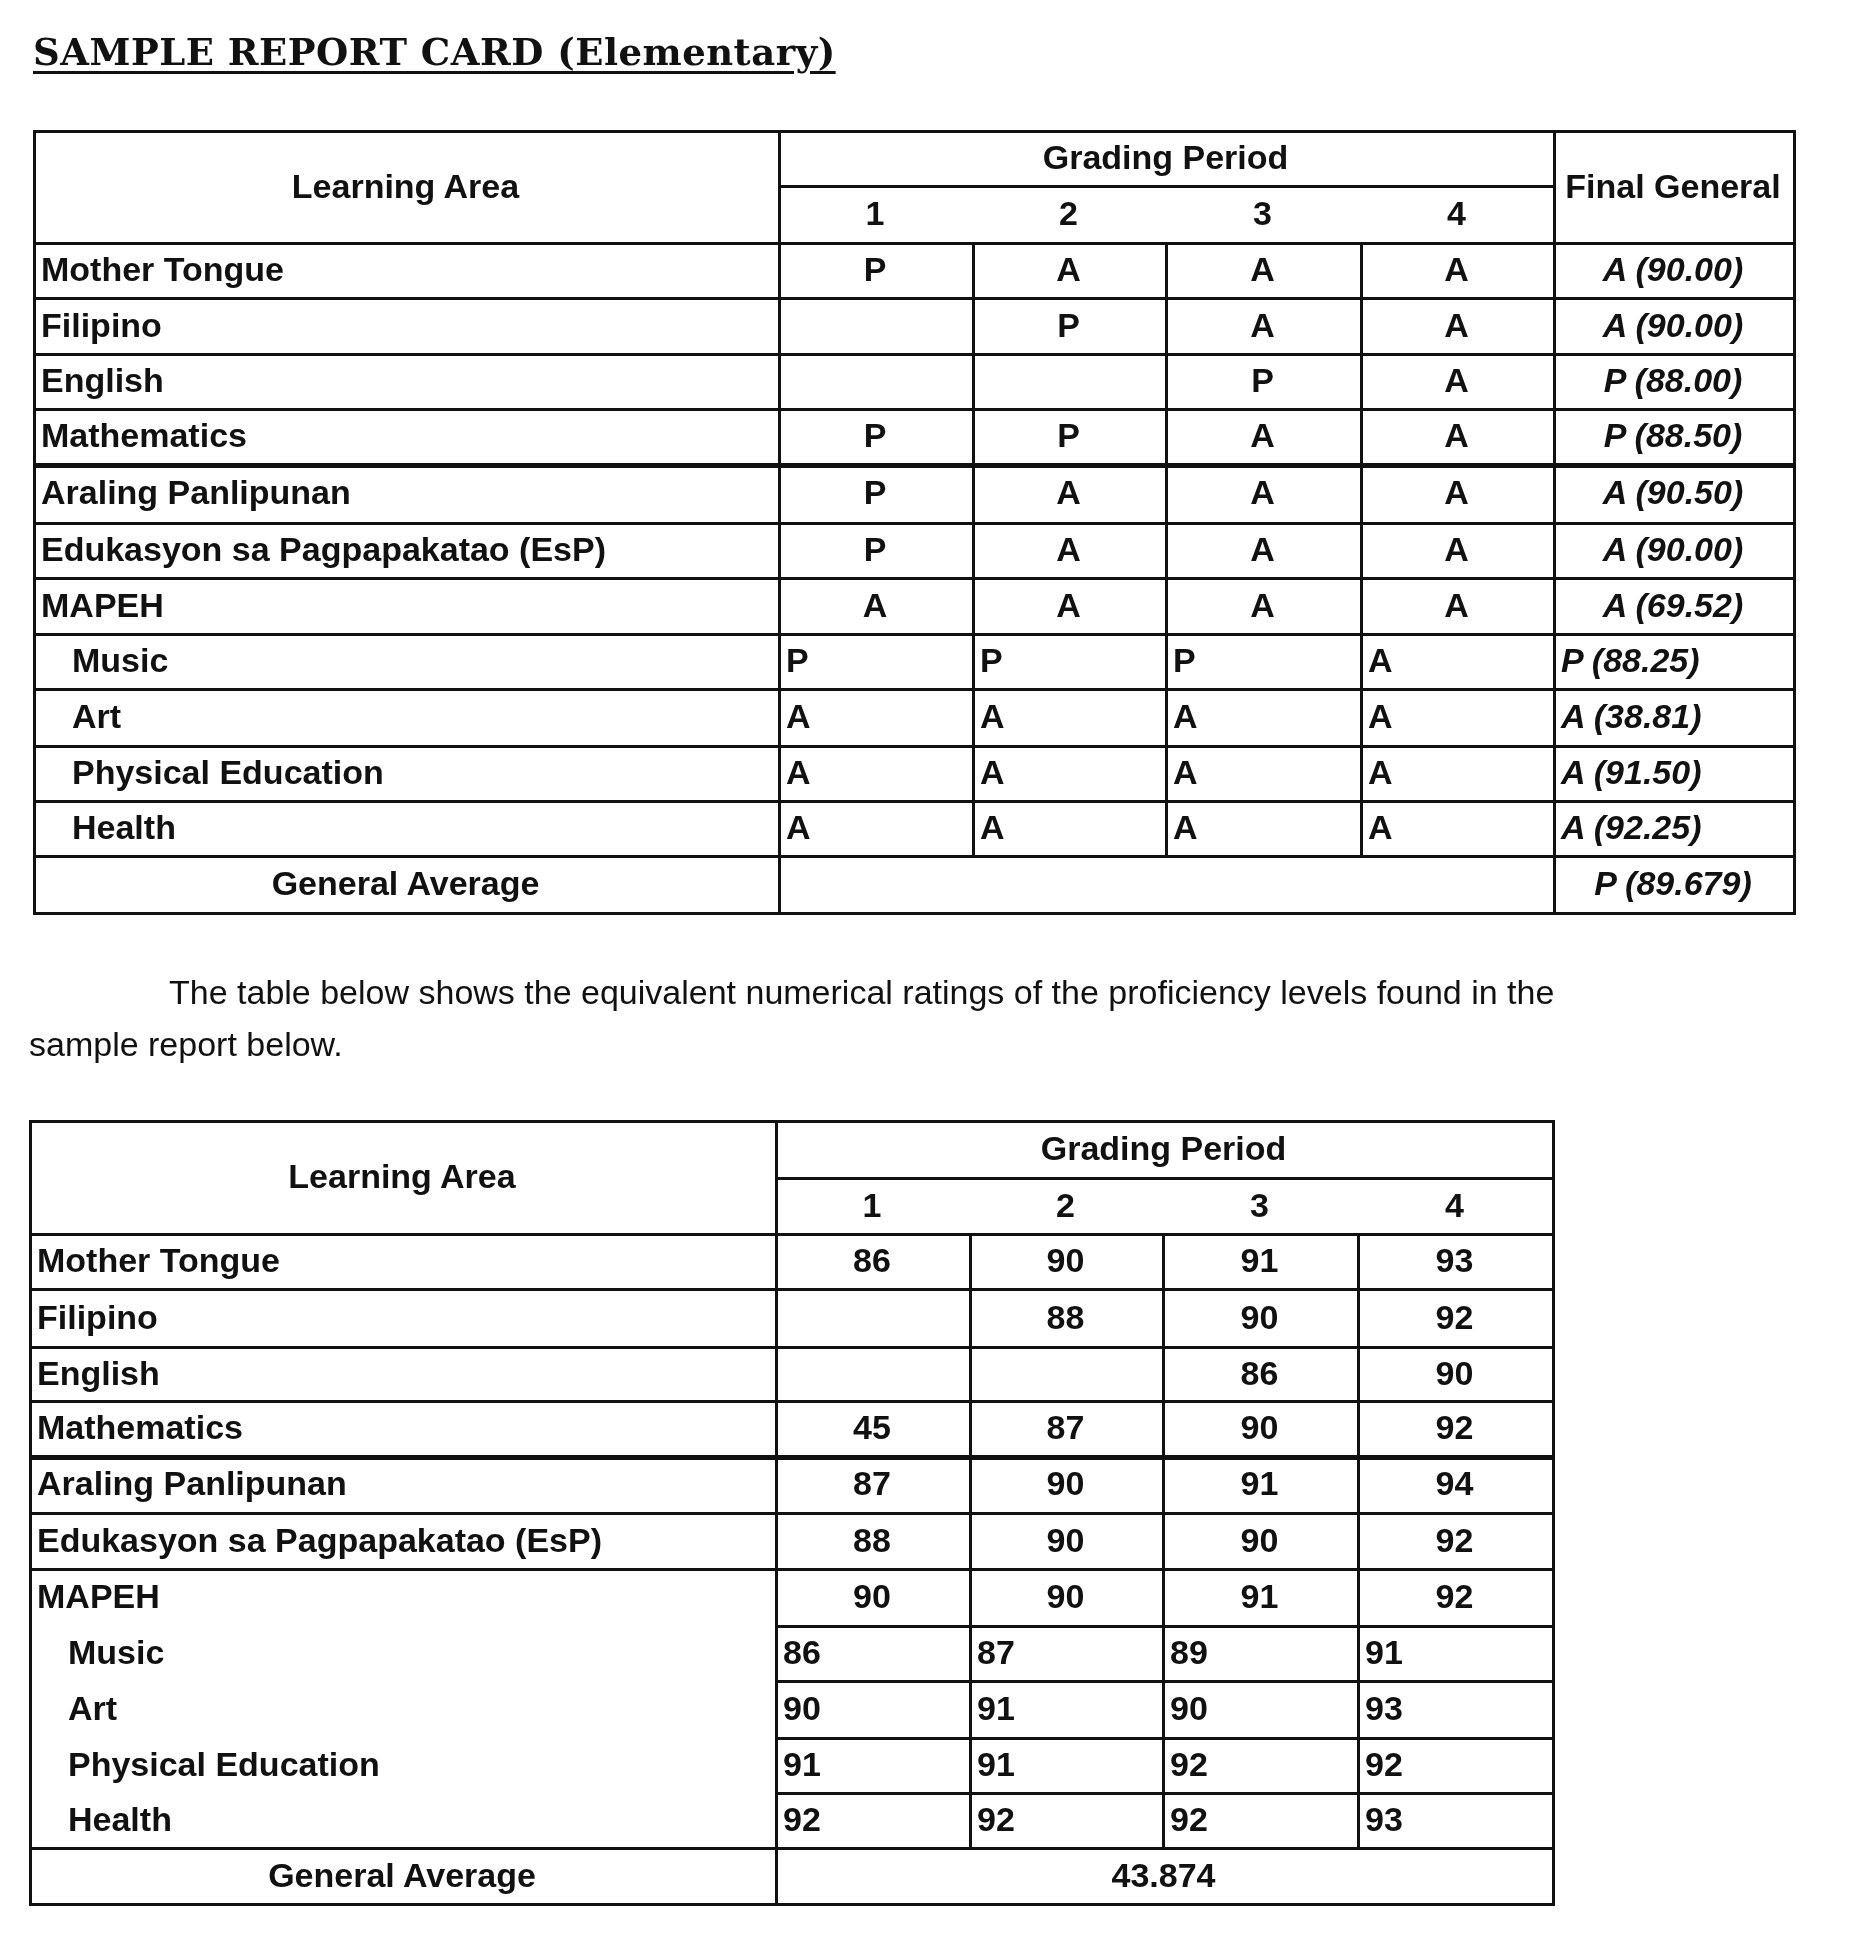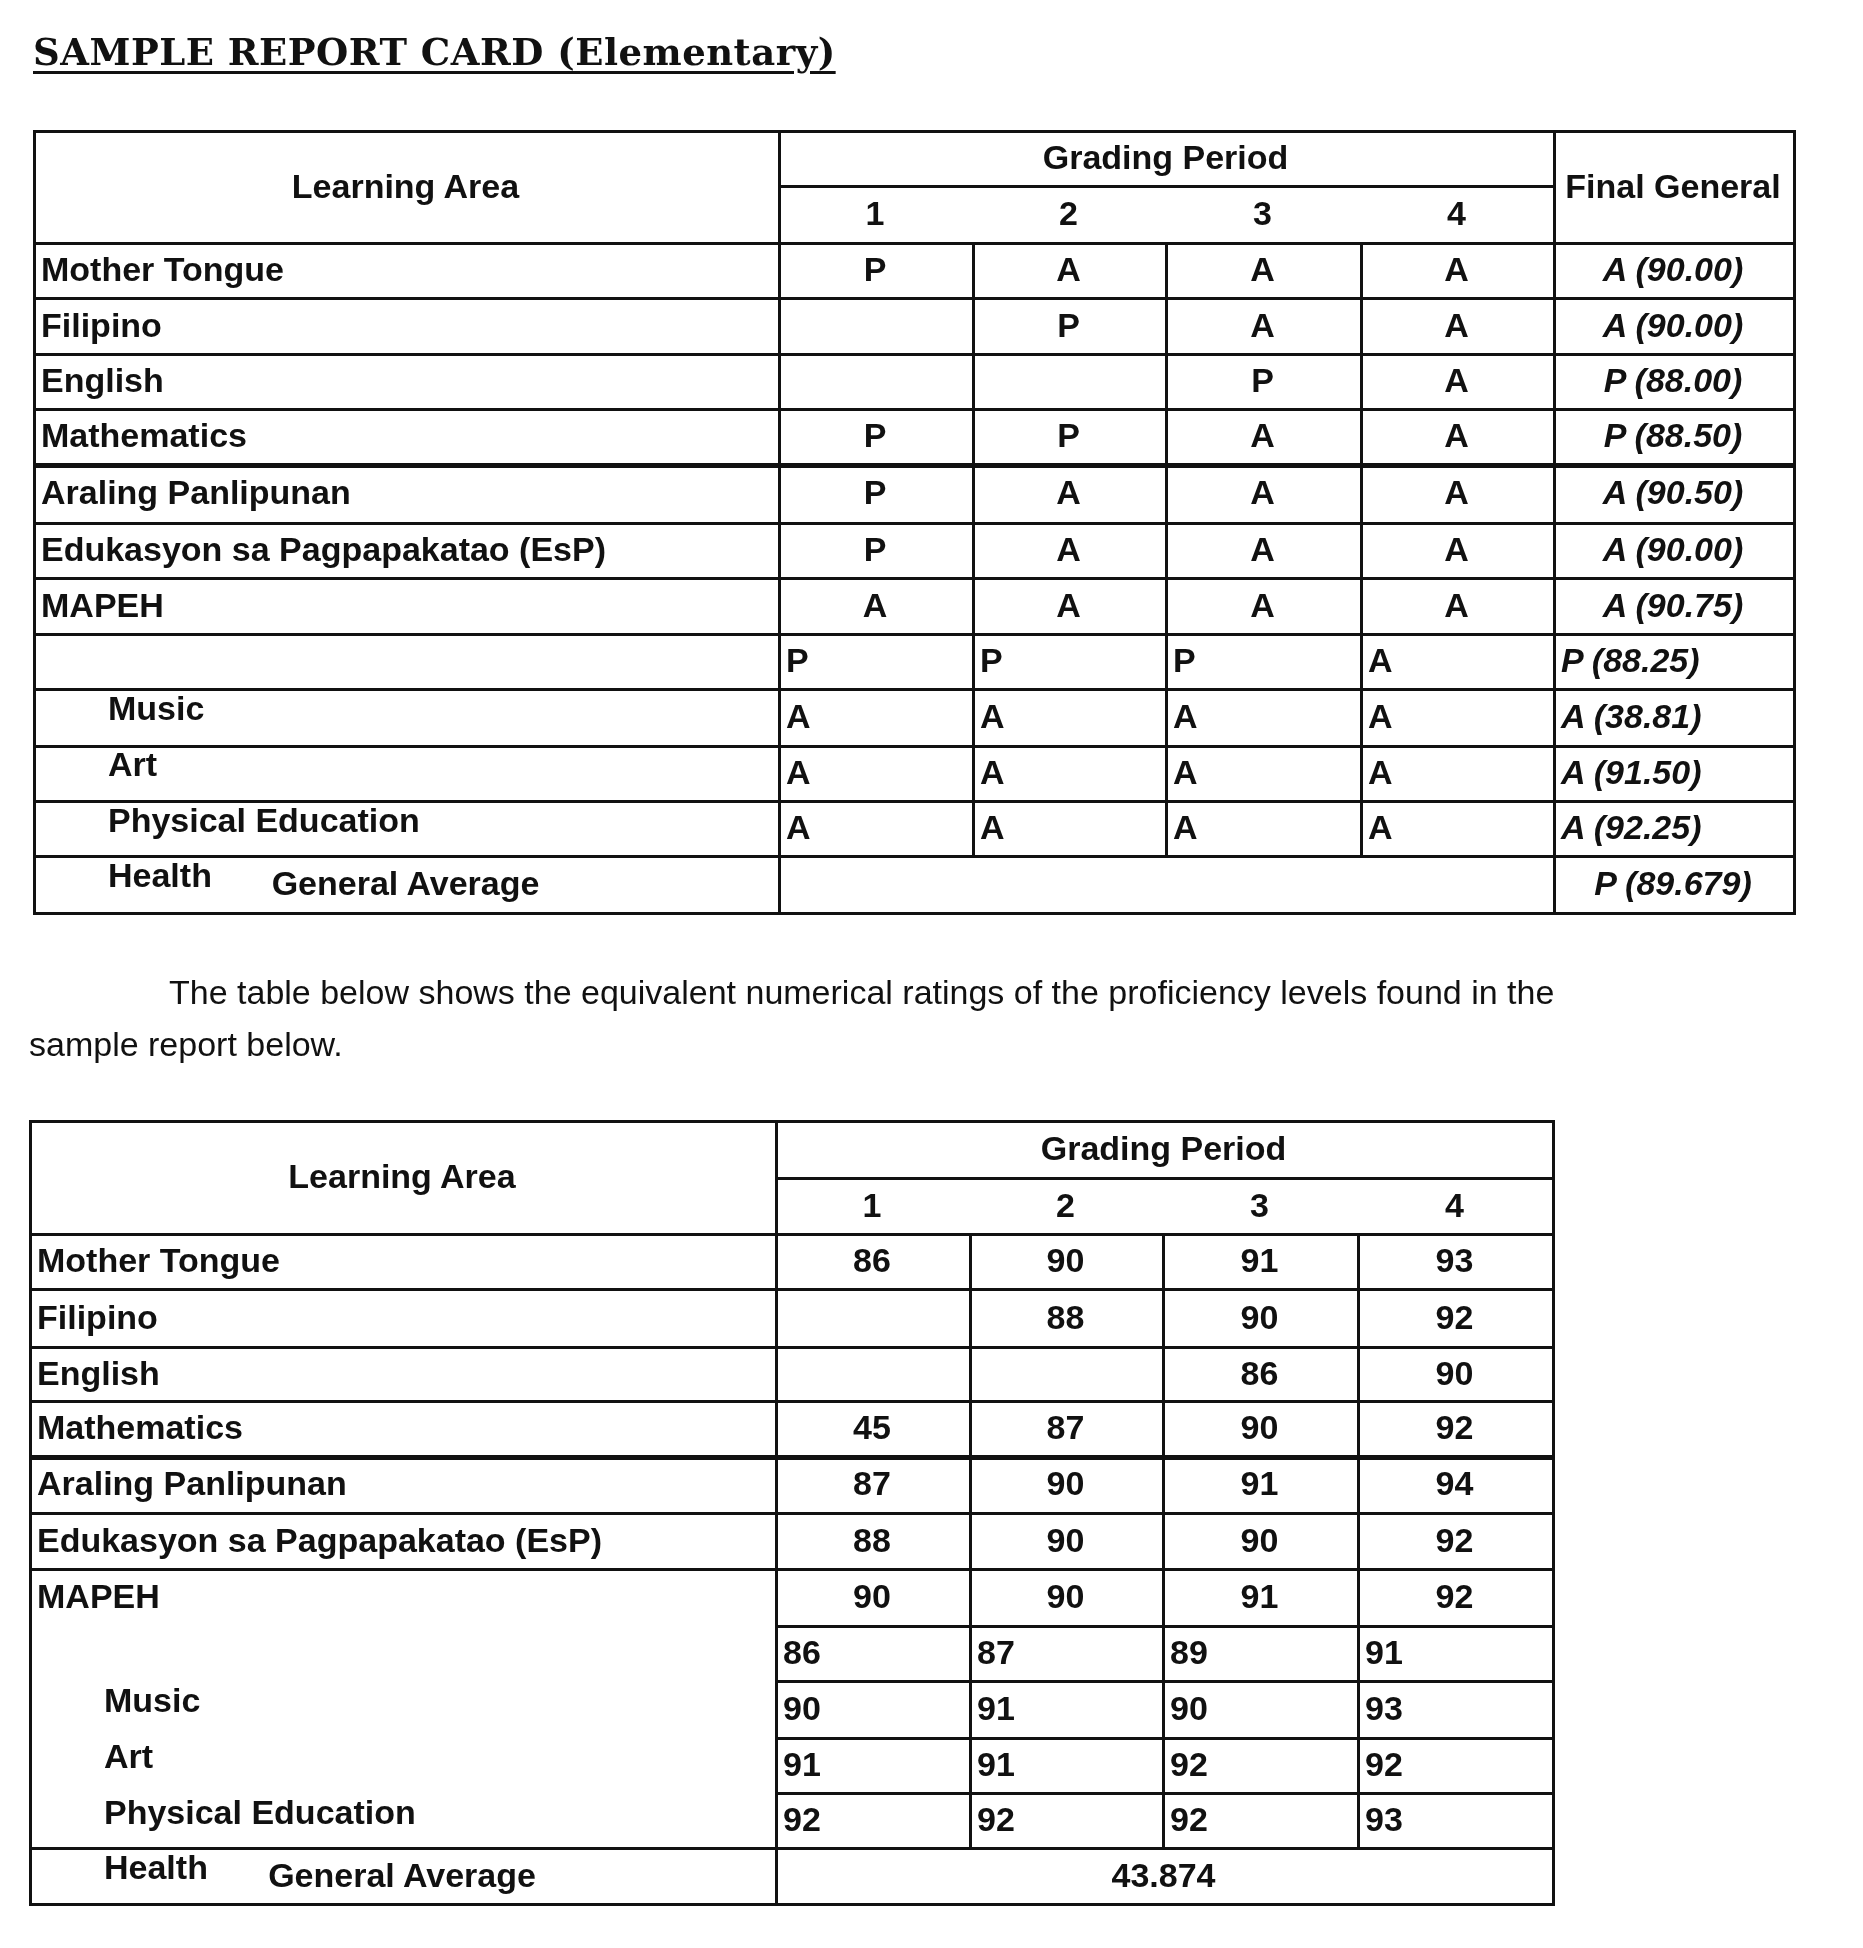--- a/index.html
+++ b/index.html
@@ -12,21 +12,21 @@
   }
   .grid { position:absolute; }
   .ln { position:absolute; background:#111; }
   .cell {
     position:absolute; display:flex; align-items:center;
     font-family:"Liberation Sans", sans-serif; font-weight:bold; font-size:34px;
     color:#111; white-space:nowrap; box-sizing:border-box;
   }
   .c { justify-content:center; }
   .l { justify-content:flex-start; padding-left:8px; }
-  .sub { padding-left:75px;margin-top:48px; }
+  .sub { padding-left:39px; }
   .it { font-style:italic; }
   .para {
     position:absolute; left:29px; width:1800px;
     font-family:"Liberation Sans", sans-serif; font-size:34px; color:#111;
     line-height:52px;
   }
 </style>
 </head>
 <body>
 
@@ -117,21 +117,21 @@
     <div class="ln" style="left: 33px; top: 633px; width: 745px; height: 3px;"></div>
     <div class="ln" style="left: 778px; top: 633px; width: 1015px; height: 3px;"></div>
     <div class="ln" style="left: 972px; top: 577px; width: 3px; height: 56px;"></div>
     <div class="ln" style="left: 1165px; top: 577px; width: 3px; height: 56px;"></div>
     <div class="ln" style="left: 1360px; top: 577px; width: 3px; height: 56px;"></div>
     <div class="cell l" style="left: 33px; top: 577px; width: 745px; height: 56px;">MAPEH</div>
     <div class="cell c" style="left: 778px; top: 577px; width: 194px; height: 56px;">A</div>
     <div class="cell c" style="left: 972px; top: 577px; width: 193px; height: 56px;">A</div>
     <div class="cell c" style="left: 1165px; top: 577px; width: 195px; height: 56px;">A</div>
     <div class="cell c" style="left: 1360px; top: 577px; width: 193px; height: 56px;">A</div>
-    <div class="cell it c" style="left: 1553px; top: 577px; width: 240px; height: 56px;">A (90.75)</div>
+    <div class="cell it c" style="left: 1553px; top: 577px; width: 240px; height: 56px;">A (69.52)</div>
     <div class="ln" style="left: 33px; top: 688px; width: 745px; height: 3px;"></div>
     <div class="ln" style="left: 778px; top: 688px; width: 1015px; height: 3px;"></div>
     <div class="ln" style="left: 972px; top: 633px; width: 3px; height: 55px;"></div>
     <div class="ln" style="left: 1165px; top: 633px; width: 3px; height: 55px;"></div>
     <div class="ln" style="left: 1360px; top: 633px; width: 3px; height: 55px;"></div>
     <div class="cell l sub" style="left: 33px; top: 633px; width: 745px; height: 55px;">Music</div>
     <div class="cell l" style="left: 778px; top: 633px; width: 194px; height: 55px;">P</div>
     <div class="cell l" style="left: 972px; top: 633px; width: 193px; height: 55px;">P</div>
     <div class="cell l" style="left: 1165px; top: 633px; width: 195px; height: 55px;">P</div>
     <div class="cell l" style="left: 1360px; top: 633px; width: 193px; height: 55px;">A</div>

